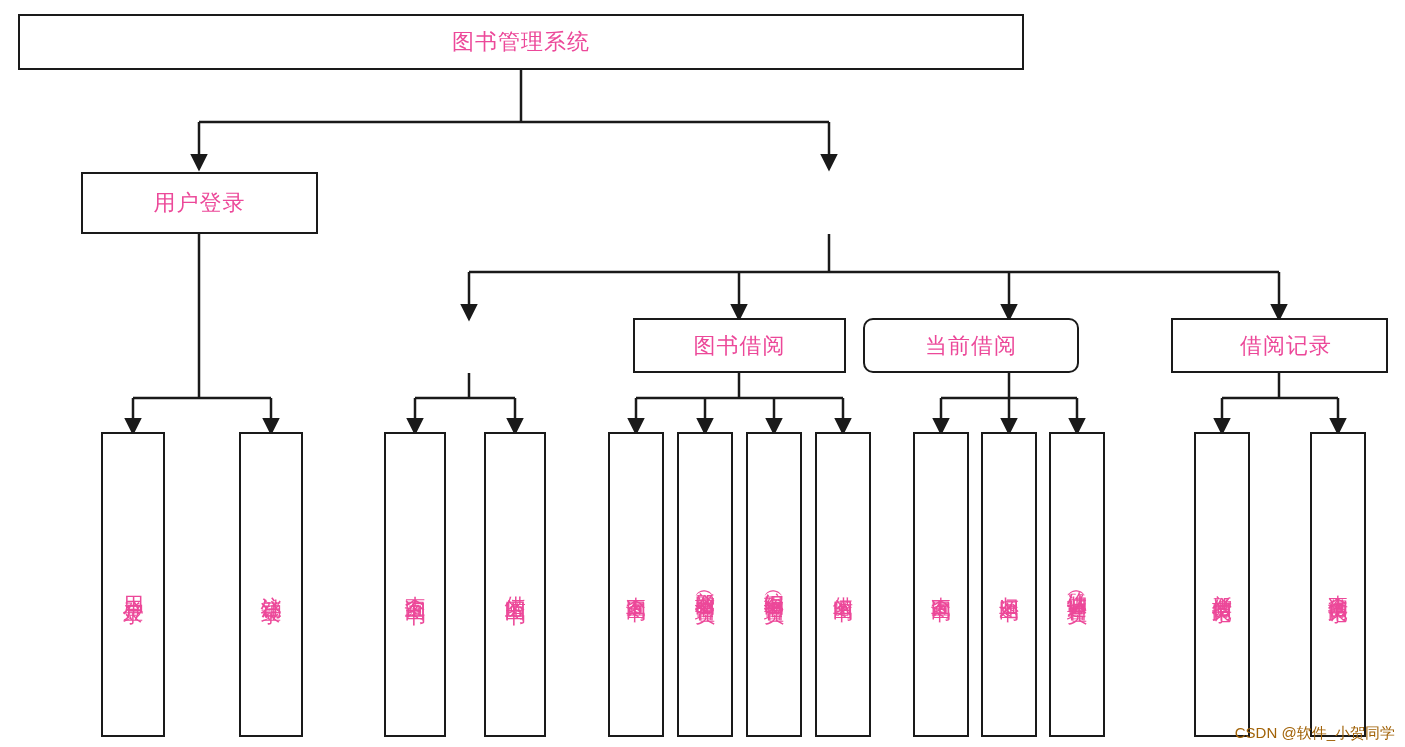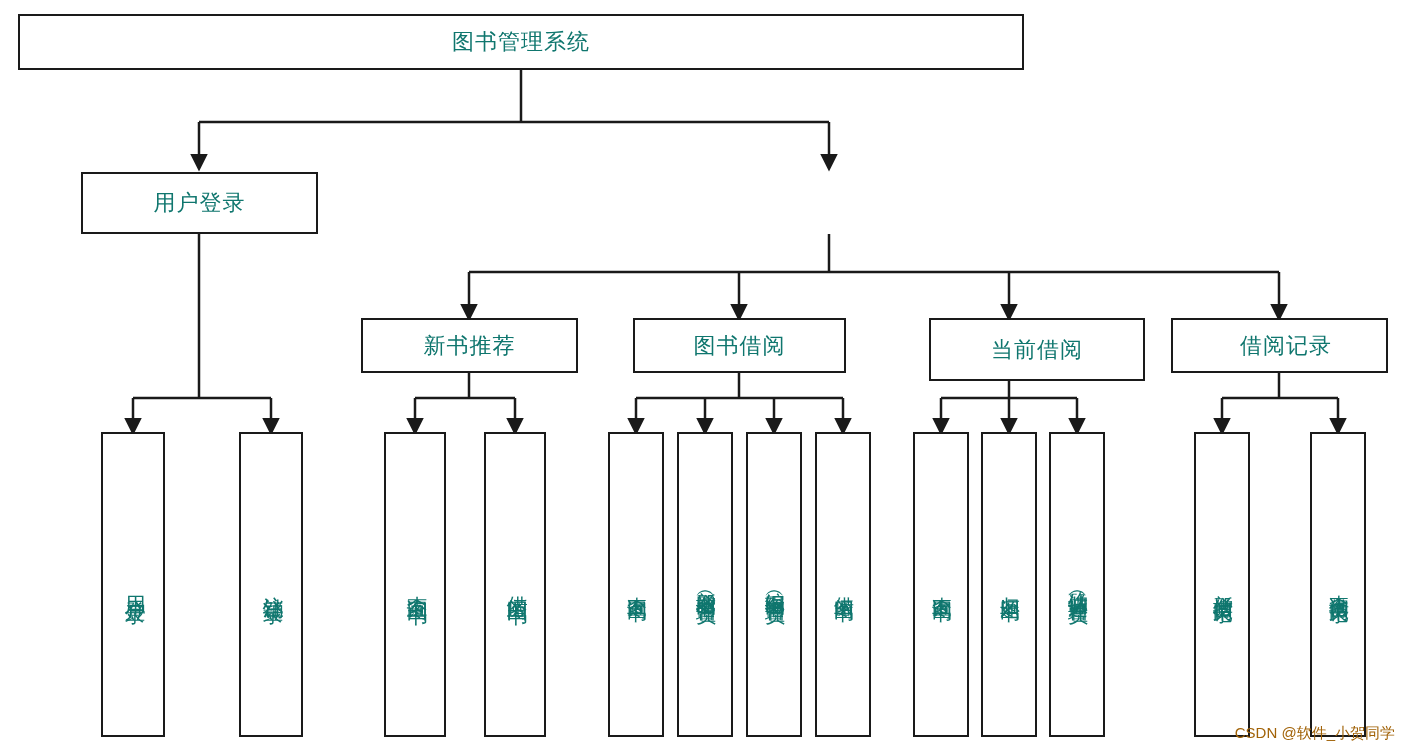--- a/index.html
+++ b/index.html
@@ -25,23 +25,22 @@
     height: 747px;
   }
   .node {
     position: absolute;
     box-sizing: border-box;
     border: 2px solid #1a1a1a;
     background: #ffffff;
     display: flex;
     align-items: center;
     justify-content: center;
-    color: #0f766e;
+    color: #ec4899;
     z-index: 2;
-    font-family: Liberation Mono, monospace;
   }
   .node.horiz {
     font-size: 22px;
     letter-spacing: 1px;
   }
   .node.vert {
     writing-mode: vertical-rl;
     text-orientation: upright;
     font-size: 21px;
     letter-spacing: 3px;
@@ -115,23 +114,22 @@
       <path d="M 1222 398 L 1338 398"></path>
       <path d="M 1222 398 L 1222 432" marker-end="url(#arrow)"></path>
       <path d="M 1338 398 L 1338 432" marker-end="url(#arrow)"></path>
     </g>
   </svg>
 
   <div class="node horiz" style="left:18px; top:14px; width:1006px; height:56px;">图书管理系统</div>
 
   <div class="node horiz" style="left:81px; top:172px; width:237px; height:62px;">用户登录</div>
 
-  <div class="node horiz" style="left:361px; top:318px; width:217px; height:55px;">新书推荐</div>
   <div class="node horiz" style="left:633px; top:318px; width:213px; height:55px;">图书借阅</div>
-  <div class="node horiz" style="left:929px; top:318px; width:216px; height:63px;">当前借阅</div>
+  <div class="node horiz" style="left:863px; top:318px; width:216px; height:55px;border-radius:10px;">当前借阅</div>
   <div class="node horiz" style="left:1171px; top:318px; width:217px; height:55px;padding-left:13px;">借阅记录</div>
 
   <div class="node vert" style="left:101px; top:432px; width:64px; height:305px;">用户登录</div>
   <div class="node vert" style="left:239px; top:432px; width:64px; height:305px;">注销登录</div>
 
   <div class="node vert" style="left:384px; top:432px; width:62px; height:305px;">查询图书</div>
   <div class="node vert" style="left:484px; top:432px; width:62px; height:305px;">借阅图书</div>
 
   <div class="node vert narrow" style="left:608px; top:432px; width:56px; height:305px;">查询图书</div>
   <div class="node vert narrow" style="left:677px; top:432px; width:56px; height:305px;">新增图书（管理员）</div>

